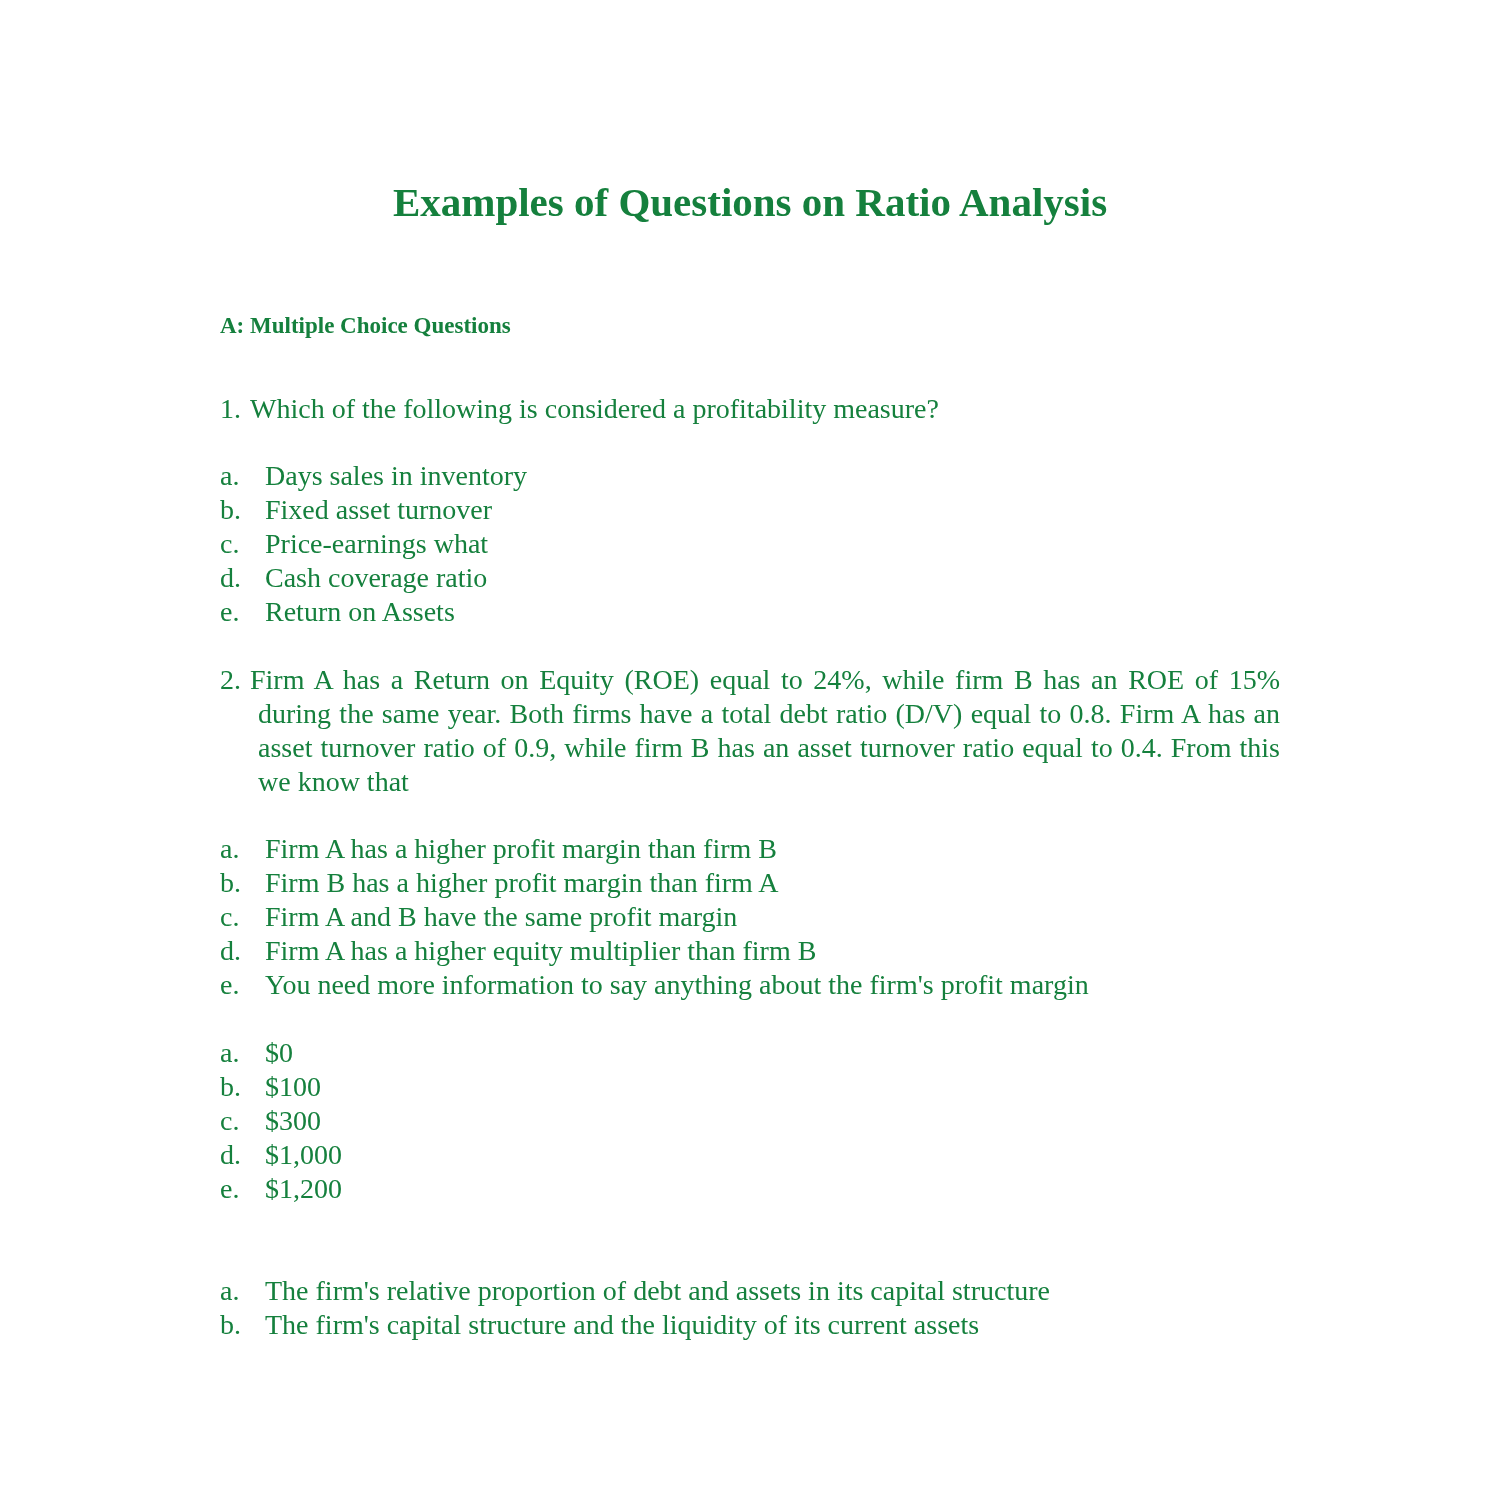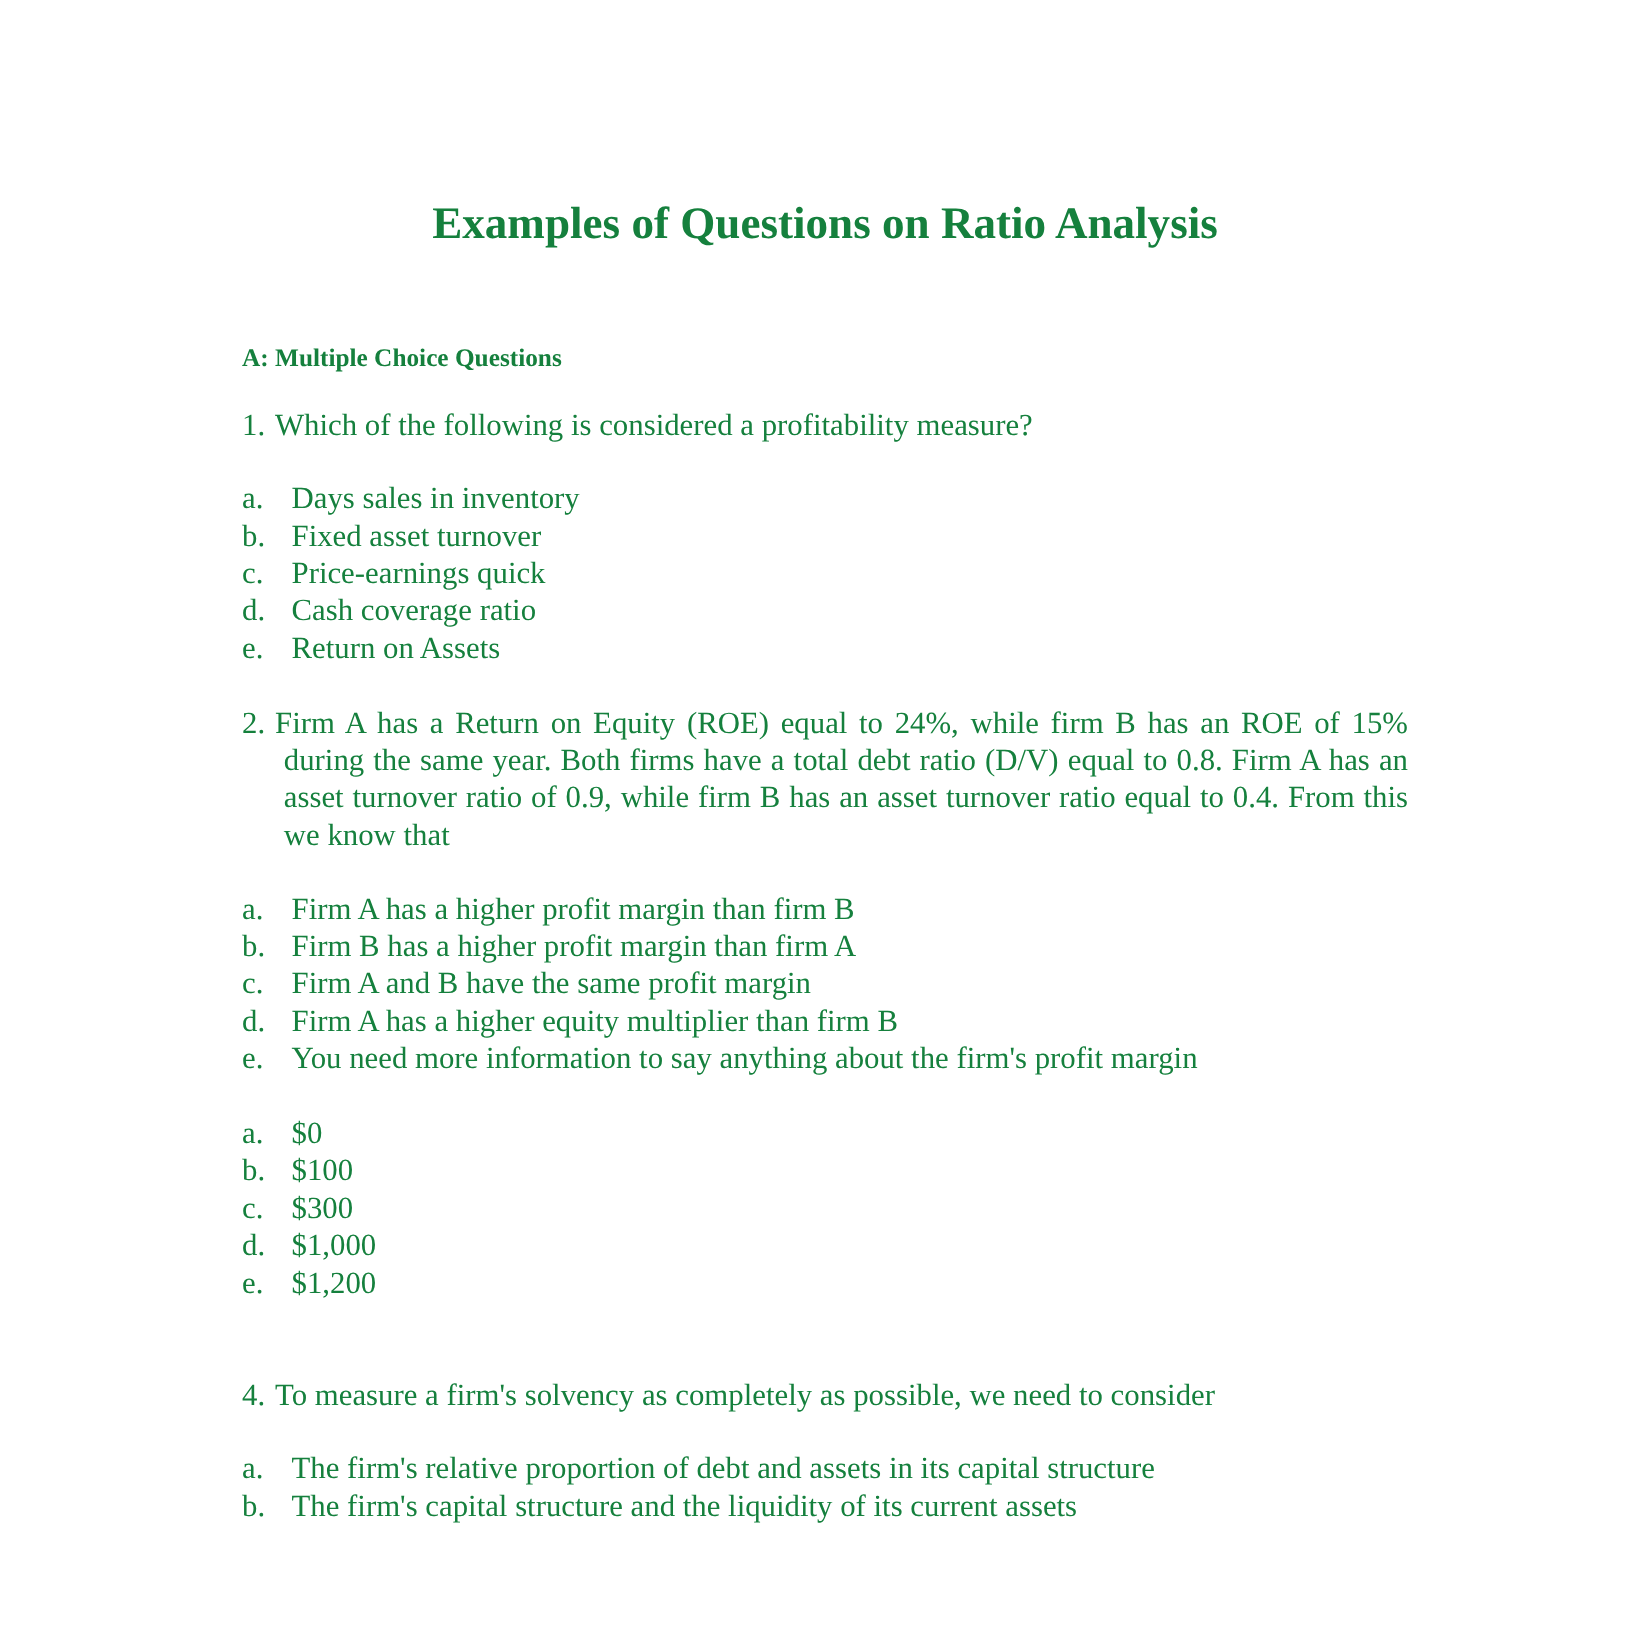--- a/index.html
+++ b/index.html
@@ -31,21 +31,21 @@
     margin: 82px 0 0 0;
     font-size: 23px;
     line-height: 36px;
     font-weight: bold;
     text-align: left;
   }
   .question {
     margin-top: 34px;
   }
   .question.first {
-    margin-top: 26px;
+    margin-top: 48px;
   }
   .question.big-gap {
     margin-top: 68px;
   }
   .q-para {
     margin: 0;
     font-size: 28px;
     line-height: 34px;
     padding-left: 38px;
     text-indent: -38px;
@@ -89,21 +89,21 @@
         <div class="option">
           <span class="opt-letter">a.</span>
           <span class="opt-text">Days sales in inventory</span>
         </div>
         <div class="option">
           <span class="opt-letter">b.</span>
           <span class="opt-text">Fixed asset turnover</span>
         </div>
         <div class="option">
           <span class="opt-letter">c.</span>
-          <span class="opt-text">Price-earnings quick</span>
+          <span class="opt-text">Price-earnings what</span>
         </div>
         <div class="option">
           <span class="opt-letter">d.</span>
           <span class="opt-text">Cash coverage ratio</span>
         </div>
         <div class="option">
           <span class="opt-letter">e.</span>
           <span class="opt-text">Return on Assets</span>
         </div>
       </div>
@@ -154,21 +154,20 @@
           <span class="opt-text">$1,000</span>
         </div>
         <div class="option">
           <span class="opt-letter">e.</span>
           <span class="opt-text">$1,200</span>
         </div>
       </div>
     </div>
 
     <div class="question big-gap">
-      <p class="q-para"><span class="q-num">4.</span><span>To measure a firm's solvency as completely as possible, we need to consider</span></p>
       <div class="options">
         <div class="option">
           <span class="opt-letter">a.</span>
           <span class="opt-text">The firm's relative proportion of debt and assets in its capital structure</span>
         </div>
         <div class="option">
           <span class="opt-letter">b.</span>
           <span class="opt-text">The firm's capital structure and the liquidity of its current assets</span>
         </div>
       </div>

